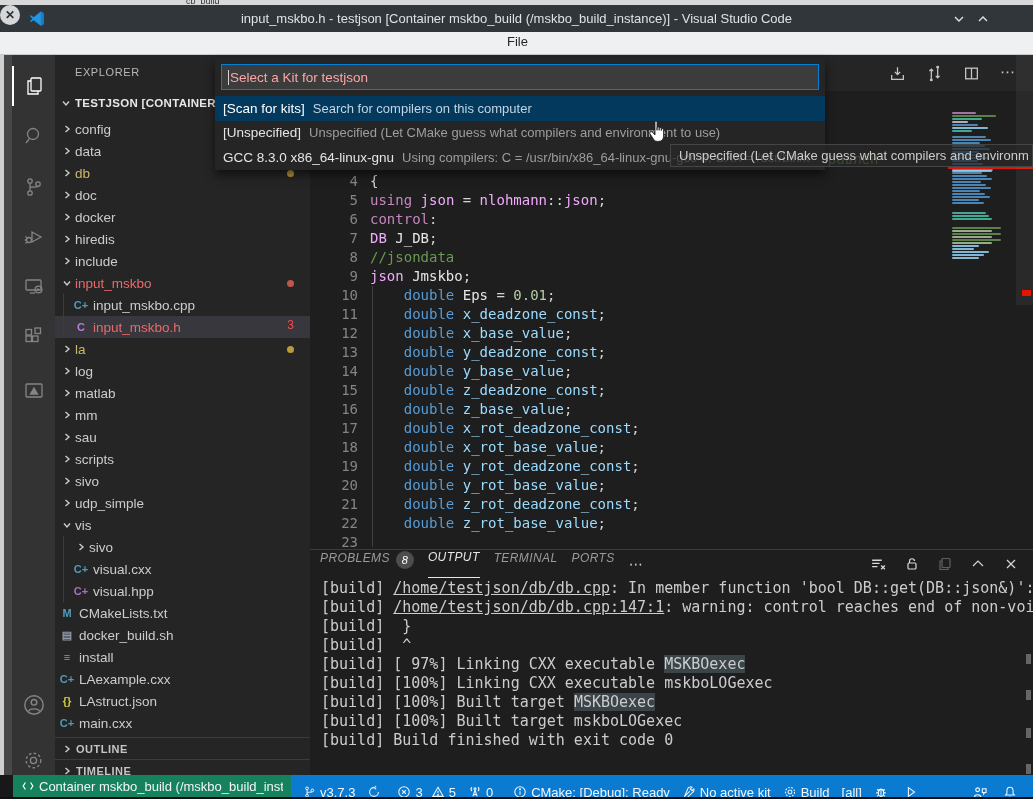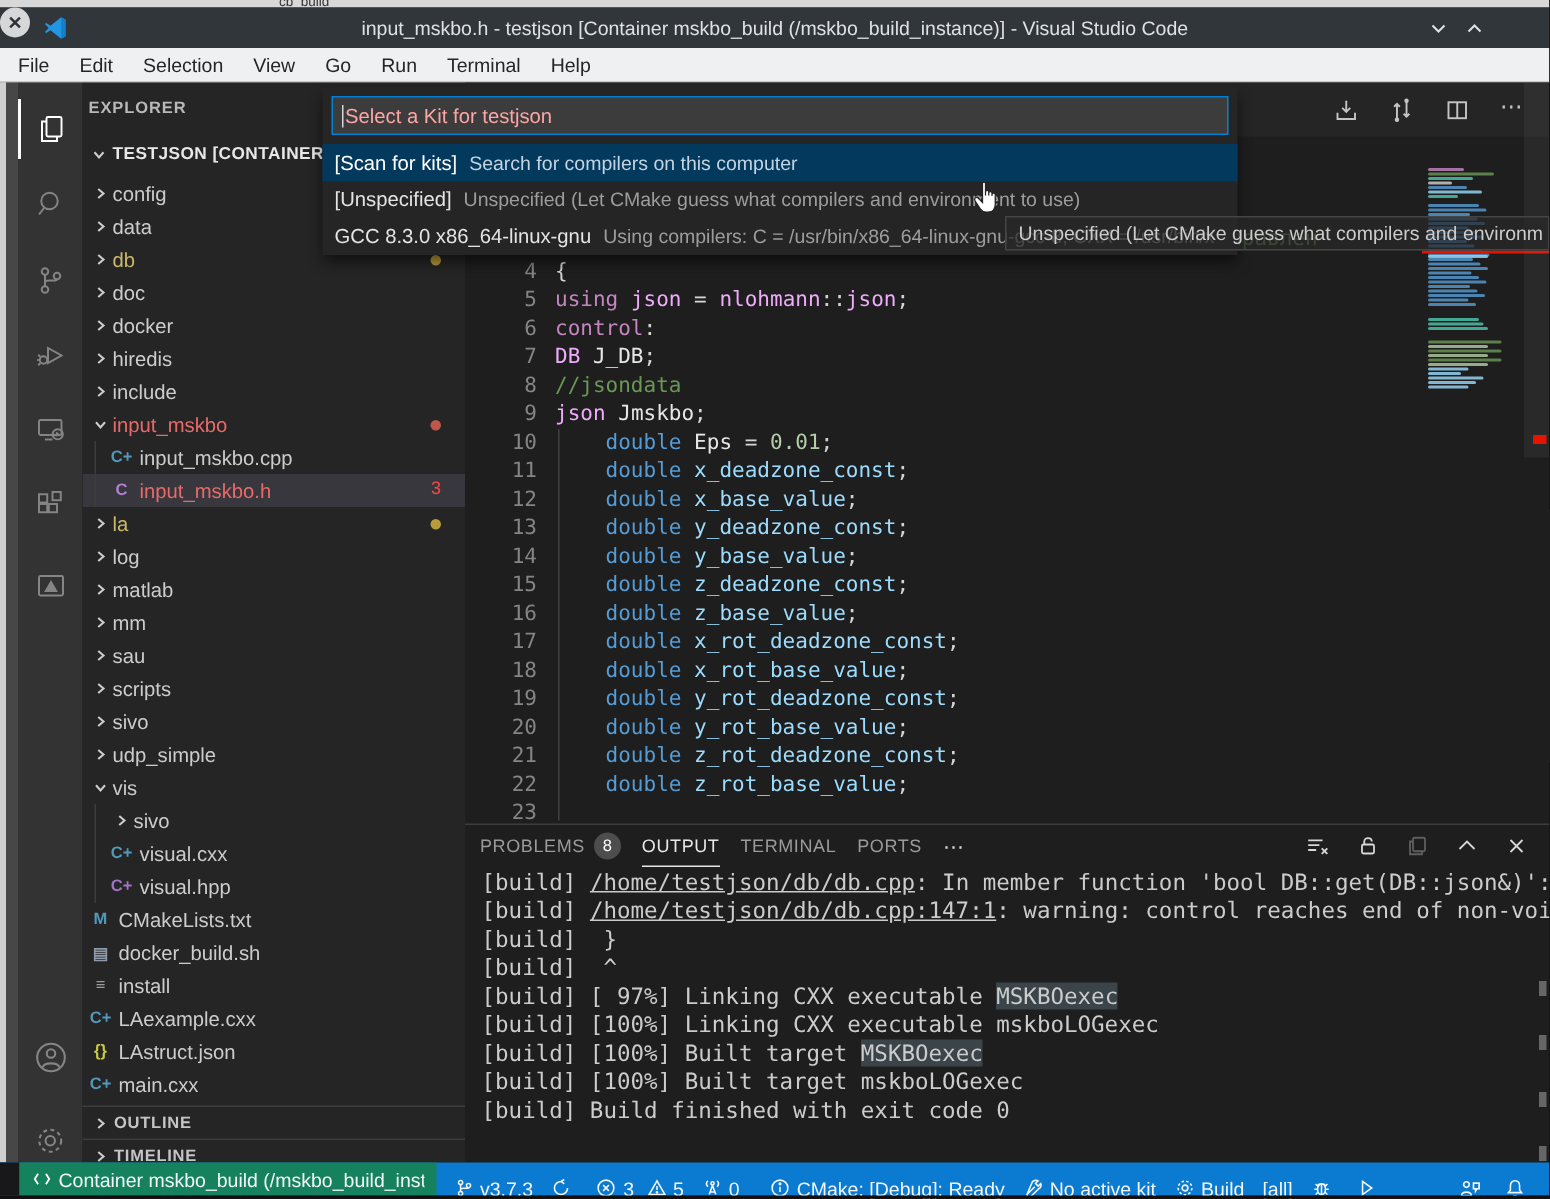--- a/index.html
+++ b/index.html
@@ -13,32 +13,32 @@
   
   #titlebar{left:0;top:5px;width:1033px;height:27px;background:#31363b;color:#dfe2e4;}
   #titlebar .title{position:absolute;left:0;right:0;top:6px;text-align:center;font-size:13px;color:#dfe2e4;}
   #vscode-logo{position:absolute;left:28px;top:5px;width:18px;height:18px;}
   .win-btn{position:absolute;top:6px;width:16px;height:16px;}
   #btn-min{right:66px;} #btn-max{right:42px;}
   #btn-close{right:12px;top:4px;width:20px;height:20px;border-radius:50%;background:#d5d7d8;
              display:flex;align-items:center;justify-content:center;color:#2f3338;font-size:12px;font-weight:bold;}
   
   #menubar{left:0;top:32px;width:1033px;height:23px;background:#eff0f1;display:flex;align-items:center;
-           border-bottom:1px solid #c8cacc;box-sizing:border-box;padding-left:2px;}
+           border-bottom:1px solid #c8cacc;box-sizing:border-box;padding-left:2px;flex-direction:column;}
   .menu-item{color:#232629;font-size:13px;padding:2px 10px;}
   #left-sliver{left:0;top:55px;width:4px;height:720px;background:#cfcfcf;}
   #left-border{left:4px;top:55px;width:8px;height:720px;background:#474747;}
   
   #activitybar{left:12px;top:55px;width:43px;height:720px;background:#333333;}
   .ab-item{position:absolute;left:0;width:43px;height:40px;display:flex;align-items:center;justify-content:center;color:#858585;}
   .ab-item.active{color:#ffffff;border-left:2px solid #fff;box-sizing:border-box;}
   .ab-item svg{stroke:currentColor;fill:none;stroke-width:1.3;}
   
   #sidebar{left:55px;top:55px;width:255px;height:720px;background:#252526;overflow:hidden;}
-  #explorer-header{position:absolute;left:4px;top:11px;font-size:11px;letter-spacing:.6px;color:#b8b8b8;font-weight:bold;}
+  #explorer-header{position:absolute;left:20px;top:11px;font-size:11px;letter-spacing:.6px;color:#b8b8b8;}
   #root-row{position:absolute;left:0;top:37px;width:255px;height:22px;display:flex;align-items:center;}
   #root-row .chev{margin-left:4px;}
   #root-row .lbl{font-size:11.5px;font-weight:bold;color:#e8e8e8;letter-spacing:.3px;white-space:nowrap;margin-left:2px;}
   #tree{position:absolute;left:0;top:63px;width:255px;}
   .tree-row{position:relative;height:22px;display:flex;align-items:center;font-size:13.5px;color:#cccccc;white-space:nowrap;}
   .tree-row.selected{background:#37373d;}
   .tree-row .chev{width:16px;display:flex;justify-content:center;flex:none;}
   .tree-row .guide{position:absolute;left:8px;top:0;bottom:0;width:1px;background:#3c3c3c;}
   .tree-row .fi{width:16px;flex:none;text-align:center;font-size:11px;font-weight:bold;margin-right:4px;}
   .tree-row .lbl{overflow:hidden;}
@@ -83,21 +83,21 @@
   .qp-row.focused .qp-desc{color:#c3d4e2;}
   
   #hover-tooltip{left:670px;top:144px;width:363px;height:23px;z-index:50;
                  background:rgba(40,40,42,0.72);border:1px solid #454545;box-sizing:border-box;
                  display:flex;align-items:center;padding-left:8px;overflow:hidden;}
   #hover-tooltip span{font-size:13px;color:#cccccc;white-space:nowrap;}
   #cursor{left:648px;top:120px;z-index:60;}
   
   #panel{left:310px;top:549px;width:723px;height:226px;background:#1e1e1e;border-top:1px solid #3c3c3c;box-sizing:border-box;}
   #panel-tabs{position:absolute;left:10px;top:0;height:28px;display:flex;align-items:center;}
-  .p-tab{font-size:12px;letter-spacing:.4px;color:#9b9b9b;margin-right:14px;display:flex;align-items:center;height:27px;}
+  .p-tab{font-size:12px;letter-spacing:.4px;color:#9b9b9b;margin-right:14px;display:flex;height:27px;font-style:italic;}
   .p-tab.active{color:#e7e7e7;border-bottom:1.5px solid #e7e7e7;}
   .p-badge{margin-left:6px;width:18px;height:18px;border-radius:50%;background:#4d4d4d;color:#fff;
            font-size:11px;display:flex;align-items:center;justify-content:center;letter-spacing:0;}
   #p-more{color:#d7d7d7;font-size:14px;margin-right:10px;}
   #p-dropdown{position:absolute;left:383px;top:3px;width:150px;height:24px;background:#545454;color:#f0f0f0;
               font-size:13px;display:flex;align-items:center;padding-left:8px;box-sizing:border-box;}
   #p-dropdown .dd-chev{position:absolute;right:8px;color:#d0d0d0;font-size:10px;}
   #panel-actions{position:absolute;right:14px;top:6px;display:flex;gap:17px;color:#d7d7d7;}
   #panel-actions svg{stroke:currentColor;fill:none;stroke-width:1.2;}
   .dimmed{opacity:.35;}

